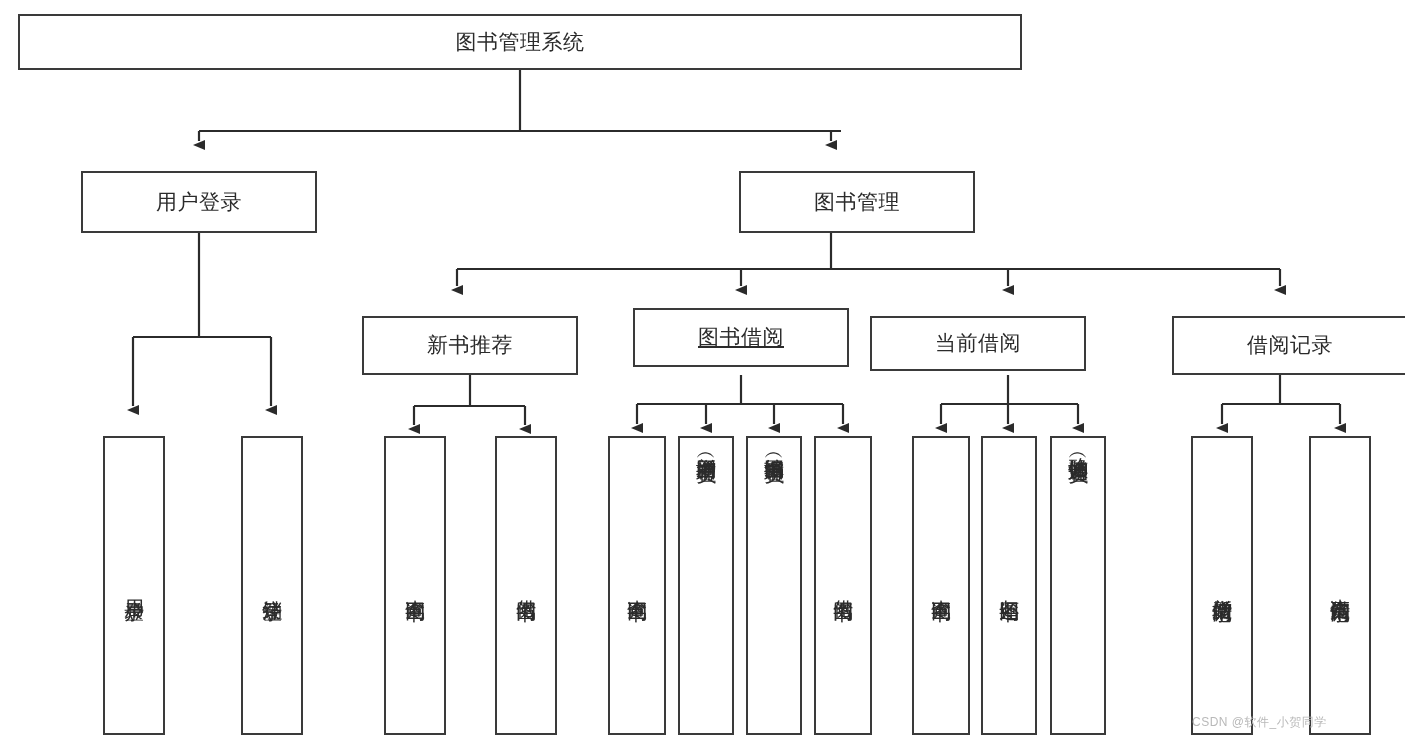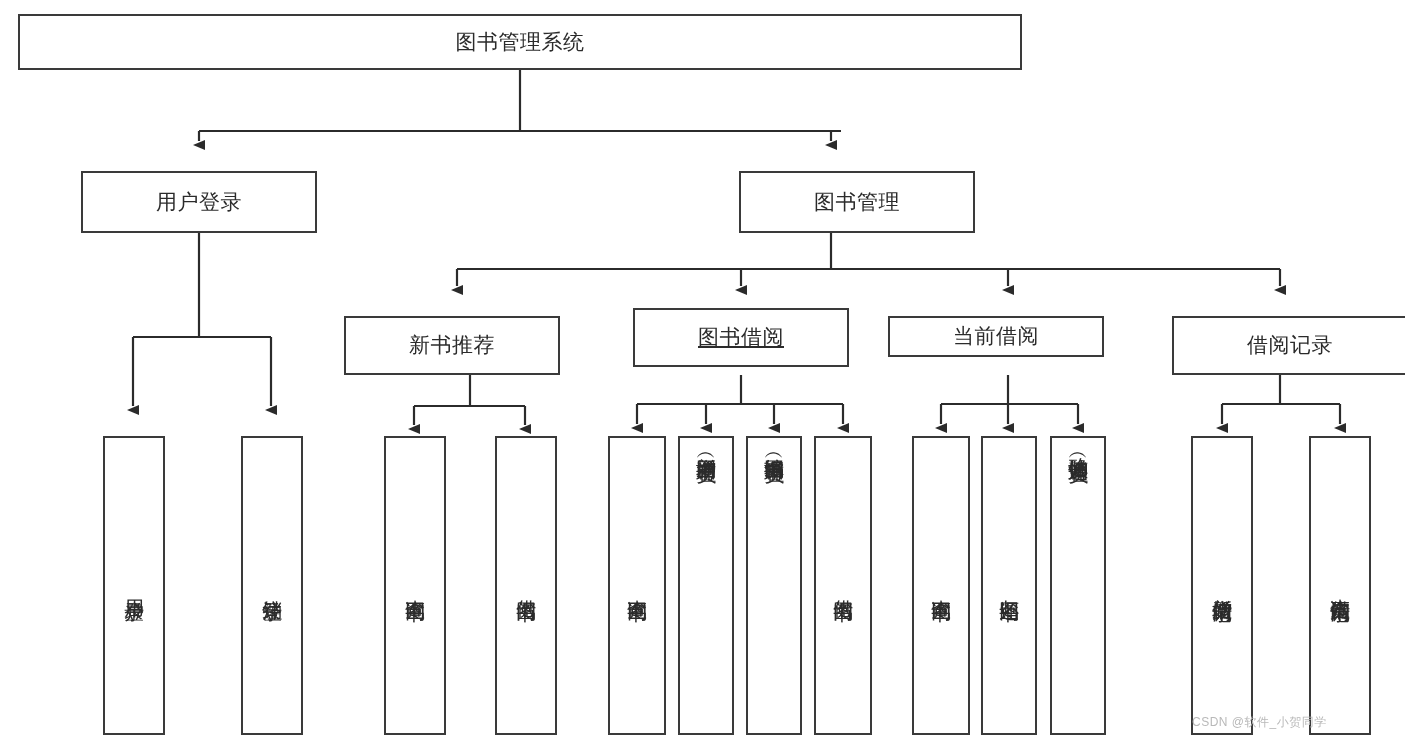--- a/index.html
+++ b/index.html
@@ -118,23 +118,23 @@
       <path d="M1222,404 L1222,424" marker-end="url(#arrow)"></path>
       <path d="M1340,404 L1340,424" marker-end="url(#arrow)"></path>
     </g>
   </svg>
 
   <div class="node h" style="left:18px; top:14px; width:1004px; height:56px;">图书管理系统</div>
 
   <div class="node h" style="left:81px; top:171px; width:236px; height:62px;">用户登录</div>
   <div class="node h" style="left:711px; top:171px; width:236px; height:62px;margin-left:28px;">图书管理</div>
 
-  <div class="node h" style="left:344px; top:316px; width:216px; height:59px;">新书推荐</div>
+  <div class="node h" style="left:362px; top:316px; width:216px; height:59px;">新书推荐</div>
   <div class="node h" style="left:633px; top:308px; width:216px; height:59px;text-decoration:underline;">图书借阅</div>
-  <div class="node h" style="left:888px; top:316px; width:216px; height:41px;">当前借阅</div>
+  <div class="node h" style="left:870px; top:316px; width:216px; height:55px;">当前借阅</div>
   <div class="node h" style="left:1172px; top:316px; width:236px; height:59px;">借阅记录</div>
 
   <div class="node v mid" style="left:103px; top:436px; width:62px; height:299px;">用户登录</div>
   <div class="node v mid" style="left:241px; top:436px; width:62px; height:299px;">注销登录</div>
 
   <div class="node v mid" style="left:384px; top:436px; width:62px; height:299px;">查询图书</div>
   <div class="node v mid" style="left:495px; top:436px; width:62px; height:299px;">借阅图书</div>
 
   <div class="node v mid" style="left:608px; top:436px; width:58px; height:299px;">查询图书</div>
   <div class="node v top" style="left:678px; top:436px; width:56px; height:299px;">新增图书（管理员）</div>

